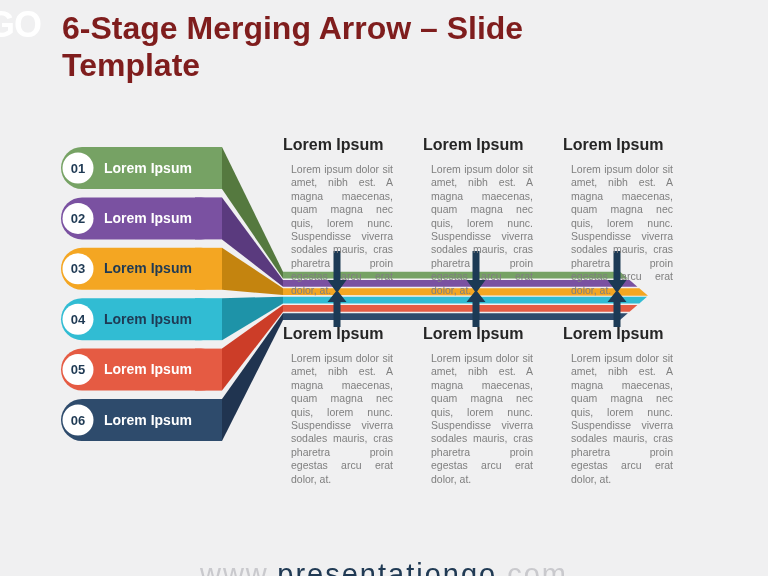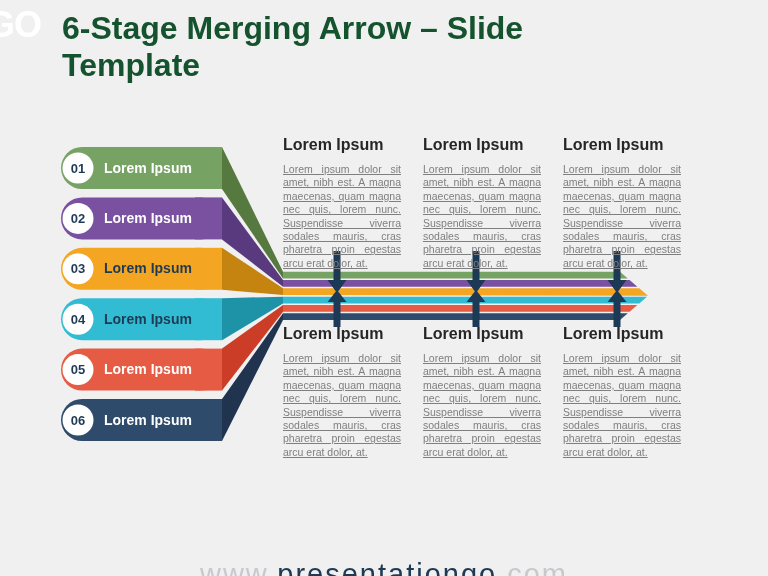--- a/index.html
+++ b/index.html
@@ -1,26 +1,26 @@
 <!DOCTYPE html>
 <html><head>
 <meta charset="utf-8">
 <style>
   html,body{margin:0;padding:0;}
   body{background:#F0F0F1;font-family:"Liberation Sans",sans-serif;}
   .slide{position:relative;width:768px;height:576px;background:#F0F0F1;overflow:hidden;}
   .logo{position:absolute;left:-13px;top:4px;font-weight:bold;font-size:36px;color:#FFFFFF;letter-spacing:-1px;}
   .title{position:absolute;left:62px;top:10px;width:600px;margin:0;
-         font-weight:bold;font-size:32px;line-height:37px;color:#14532d;}
+         font-weight:bold;font-size:32px;line-height:37px;color:#7f1d1d;}
   .diagram{position:absolute;left:0;top:0;}
   .num{font-family:"Liberation Sans",sans-serif;font-weight:bold;font-size:13px;fill:#1F3A54;}
   .blabel{font-family:"Liberation Sans",sans-serif;font-weight:bold;font-size:14px;}
   .tblock{position:absolute;width:118px;}
   .tblock h2{margin:0 0 8px 0;font-size:16px;line-height:20px;font-weight:bold;color:#262626;}
-  .tblock p{margin:0;font-size:10.5px;line-height:13.4px;color:#7F7F7F;text-align:justify;text-decoration:underline;}
+  .tblock p{margin:8px;font-size:10.5px;line-height:13.4px;color:#7F7F7F;text-align:justify;}
   .footer{position:absolute;left:0;right:0;top:558px;text-align:center;
           font-size:29px;letter-spacing:2px;color:#C9C9CD;}
   .footer .brand{color:#203A54;}
 </style>
 </head>
 <body>
 
 <div class="slide">
 
   <div class="logo">GO</div>

